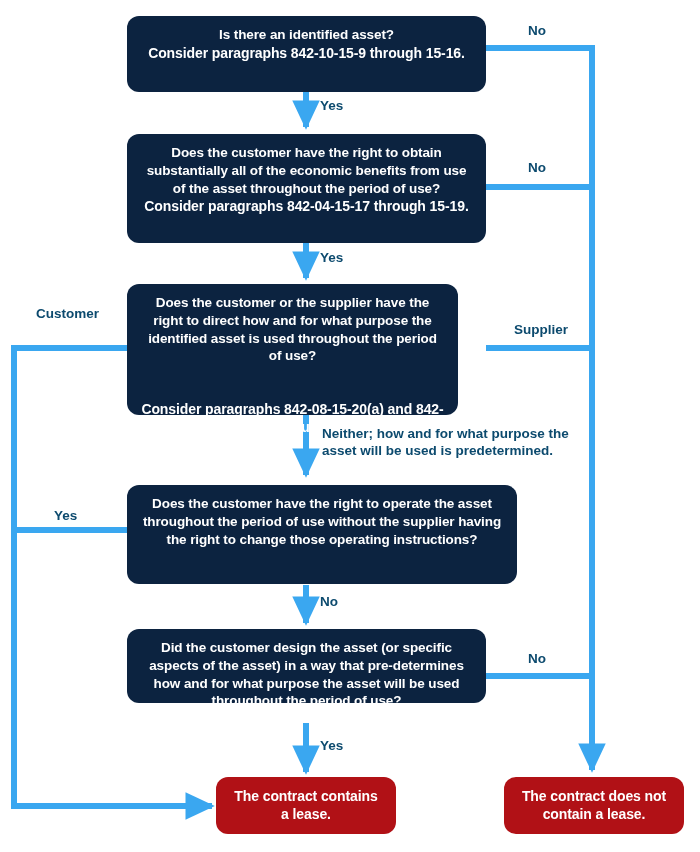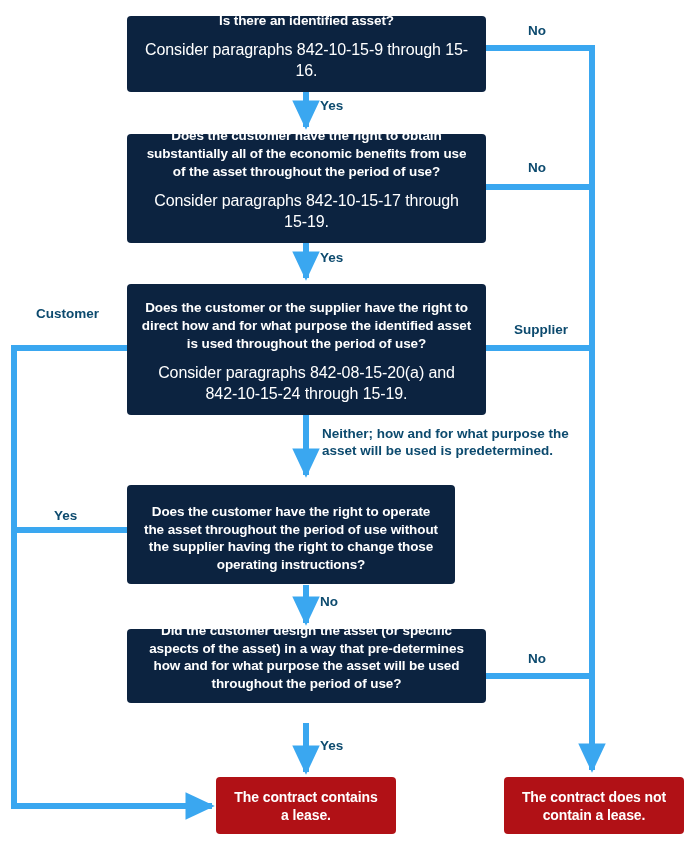--- a/index.html
+++ b/index.html
@@ -22,47 +22,46 @@
     position: absolute;
     left: 0;
     top: 0;
     width: 700px;
     height: 852px;
     pointer-events: none;
   }
   .node {
     position: absolute;
     box-sizing: border-box;
-    border-radius: 4px;
+    border-radius: 12px;
     display: flex;
     flex-direction: column;
     align-items: center;
-    justify-content: flex-end;
+    justify-content: flex-start;
     text-align: center;
     color: #ffffff;
   }
   .node.decision {
     background: #0c2340;
     padding: 10px 14px;
   }
   .node.outcome {
     background: #b11116;
     padding: 10px 14px;
   }
   .node .q {
     font-weight: bold;
     font-size: 13.5px;
     line-height: 1.32;
     letter-spacing: -0.1px;
   }
   .node .ref {
-    font-weight: normal;
-    font-size: 16px;
+    font-weight: bold;
+    font-size: 14px;
     line-height: 1.3;
-    margin-top: 11px;
     letter-spacing: -0.1px;
   }
   .node.outcome .q {
     font-size: 14px;
     line-height: 1.3;
   }
   .edge-label {
     position: absolute;
     color: #0c4a6e;
     font-weight: bold;
@@ -110,29 +109,29 @@
     <line x1="306" y1="723" x2="306" y2="772" stroke="#3aa7f0" stroke-width="6" marker-end="url(#arrowblue)"></line>
   </svg>
 
   <div class="node decision" style="left:127px; top:16px; width:359px; height:76px;">
     <div class="q">Is there an identified asset?</div>
     <div class="ref">Consider paragraphs 842-10-15-9 through 15-16.</div>
   </div>
 
   <div class="node decision" style="left:127px; top:134px; width:359px; height:109px;">
     <div class="q">Does the customer have the right to obtain substantially all of the economic benefits from use of the asset throughout the period of use?</div>
-    <div class="ref">Consider paragraphs 842-10-15-17 through 15-19.</div>
+    <div class="ref">Consider paragraphs 842-04-15-17 through 15-19.</div>
   </div>
 
-  <div class="node decision" style="left:127px; top:284px; width:359px; height:131px;">
+  <div class="node decision" style="left:127px; top:284px; width:331px; height:131px;gap:35px;">
     <div class="q">Does the customer or the supplier have the right to direct how and for what purpose the identified asset is used throughout the period of use?</div>
     <div class="ref">Consider paragraphs 842-08-15-20(a) and 842-10-15-24 through 15-19.</div>
   </div>
 
-  <div class="node decision" style="left:127px; top:485px; width:328px; height:99px;">
+  <div class="node decision" style="left:127px; top:485px; width:390px; height:99px;">
     <div class="q">Does the customer have the right to operate the asset throughout the period of use without the supplier having the right to change those operating instructions?</div>
   </div>
 
   <div class="node decision" style="left:127px; top:629px; width:359px; height:74px;">
     <div class="q">Did the customer design the asset (or specific aspects of the asset) in a way that pre-determines how and for what purpose the asset will be used throughout the period of use?</div>
   </div>
 
   <div class="node outcome" style="left:216px; top:777px; width:180px; height:57px;">
     <div class="q">The contract contains a lease.</div>
   </div>

